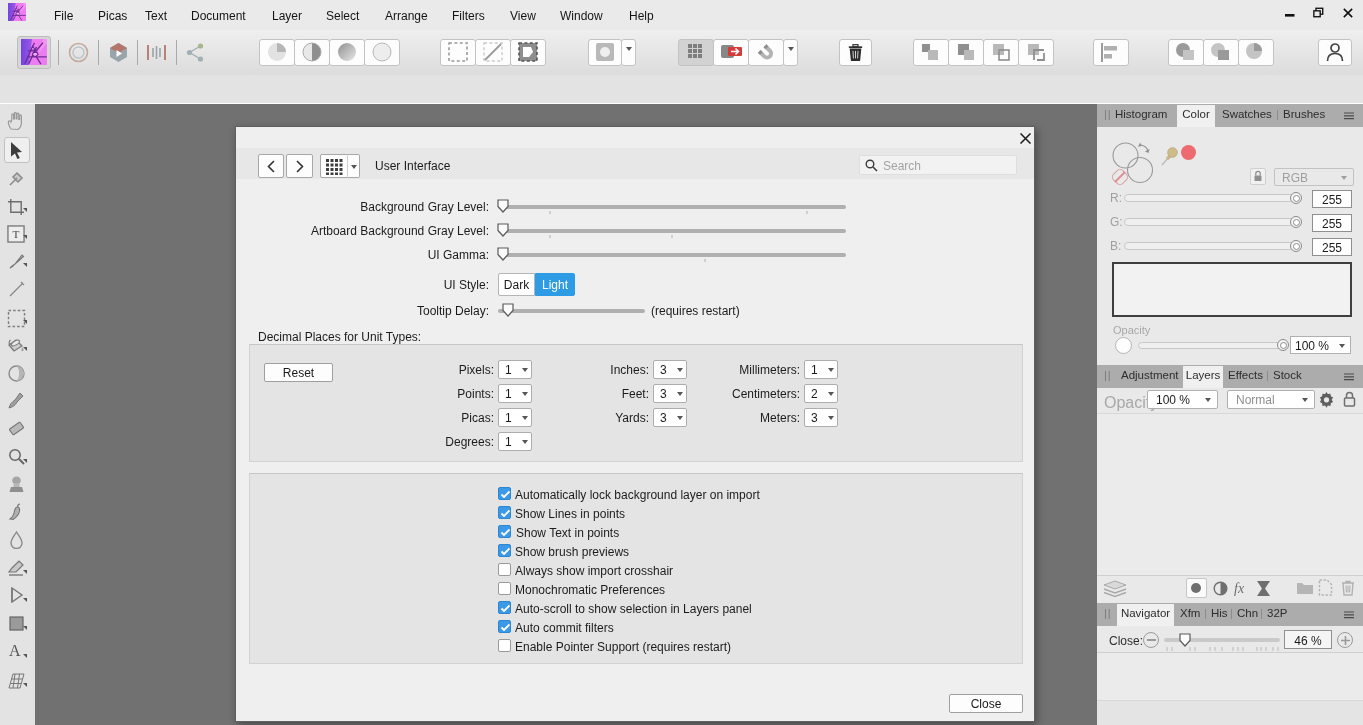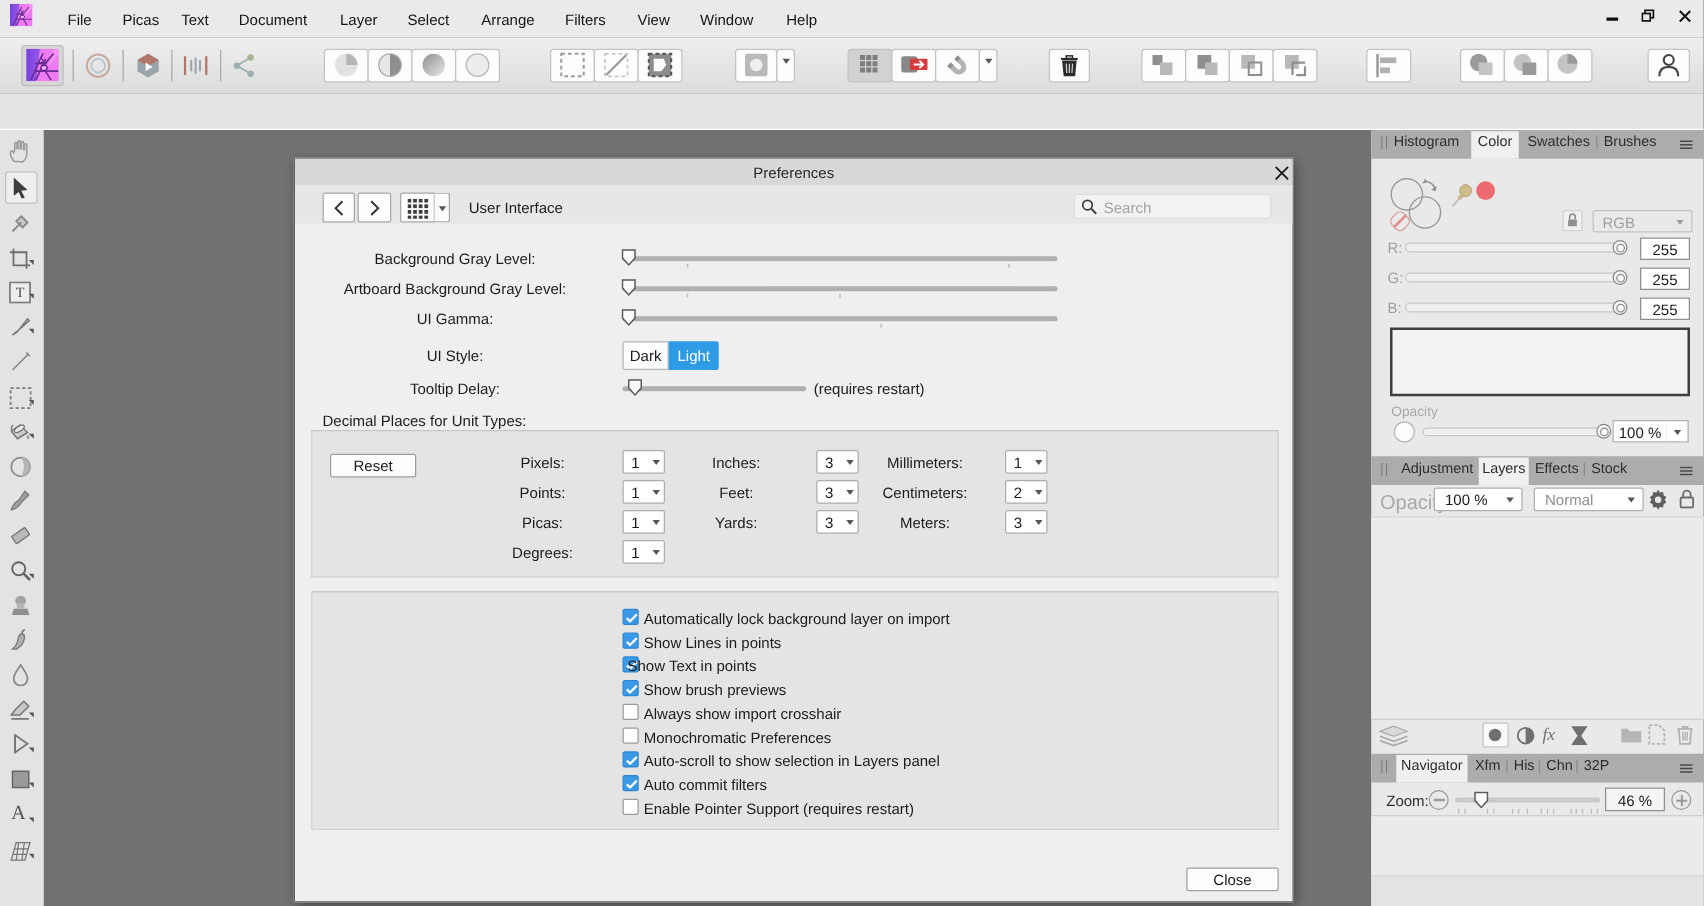--- a/index.html
+++ b/index.html
@@ -11,21 +11,21 @@
 .tsep{position:absolute;width:1px;background:#a9a9a9;top:10px;height:25px}
 .grp{position:absolute;top:9px;height:27px;display:flex}
 .grp .cell{background:#fdfdfd;border:1px solid #c3c3c3;border-radius:3px;margin-right:0;overflow:hidden}
 .grp .cell svg{display:block;margin-top:-2px}
 .arrowdn{width:0;height:0;border-left:3.5px solid transparent;border-right:3.5px solid transparent;border-top:4.5px solid #555;display:inline-block}
 .cb{position:absolute;width:13px;height:13px;border:1px solid #9a9a9a;background:#fff;border-radius:2px}
 .cbc{position:absolute;width:13px;height:13px;border:1px solid #2f86d0;background:#3b99e8;border-radius:2px}
 .cbc svg{position:absolute;left:1px;top:2px}
 .cblbl{position:absolute;font-size:12px;color:#1c1c1c}
 .slider-track{position:absolute;height:4px;background:#b0b0b0;border-radius:2px}
-.ulabel{position:absolute;font-size:12px;color:#1c1c1c;text-align:center}
+.ulabel{position:absolute;font-size:12px;color:#1c1c1c;text-align:right}
 .udd{position:absolute;width:34px;height:19px;background:#fff;border:1px solid #adadad;border-radius:2px;font-size:12px}
 .udd span{position:absolute;left:6px;top:2px}
 .udd i{position:absolute;right:3px;top:7px;width:0;height:0;border-left:3.5px solid transparent;border-right:3.5px solid transparent;border-top:4.5px solid #555}
 .rtab{position:absolute;height:23px;background:#acacac;width:266px;color:#2d2d2d;font-size:11.5px}
 .rtab .t{position:absolute;top:4px}
 .rtab .active{background:#f0f0f0;position:absolute;top:1px;height:22px;text-align:center;padding-top:3px}
 .grip{position:absolute;left:7px;top:4px;color:#7a7a7a;font-size:11px;letter-spacing:1px}
 .vbox{position:absolute;background:#fff;border:1px solid #8f8f8f;text-align:center;font-size:12px;color:#1a1a1a}
 </style>
 </head>
@@ -487,21 +487,21 @@
     <span class="t" style="left:114px">His</span>
     <span class="t" style="left:133px;color:#8a8a8a">|</span>
     <span class="t" style="left:140px">Chn</span>
     <span class="t" style="left:163px;color:#8a8a8a">|</span>
     <span class="t" style="left:170px">32P</span>
     <svg class="abs" style="left:247px;top:8px" width="11" height="8">
         <path d="M0 1 H10 M0 3.8 H10 M0 6.6 H10" stroke="#4a4a4a" stroke-width="1.2"></path>
       </svg>
   </div>
 
-  <div class="abs" style="left:12px;top:530px;font-size:12px;color:#2d2d2d">Zoom:</div>
+  <div class="abs" style="left:12px;top:530px;font-size:12px;color:#2d2d2d">Close:</div>
   <div class="abs" style="left:46px;top:528px;width:16px;height:16px;border:1px solid #9a9a9a;border-radius:50%"></div>
   <div class="abs" style="left:50px;top:535px;width:9px;height:2px;background:#9a9a9a"></div>
   <div class="abs" style="left:67px;top:534px;width:116px;height:4px;background:#c9c9c9;border-radius:2px"></div>
   <svg class="abs" style="left:82px;top:529px" width="12" height="14">
       <path d="M1 1 H11 V7.5 L6 13 L1 7.5 Z" fill="#fbfbfb" stroke="#5a5a5a" stroke-width="1.2"></path>
     </svg>
   <svg class="abs" style="left:68px;top:543px" width="118" height="5">
       <g stroke="#b9b9b9" stroke-width="1">
         <path d="M2 0 V4 M7 0 V4 M25 0 V4 M30 0 V4 M45 0 V4 M50 0 V4 M57 0 V4 M68 0 V4 M73 0 V4 M78 0 V4 M92 0 V4 M96 0 V4 M101 0 V4 M108 0 V4 M113 0 V4"></path>
       </g>
@@ -510,21 +510,20 @@
   <div class="abs" style="left:240px;top:528px;width:16px;height:16px;border:1px solid #9a9a9a;border-radius:50%"></div>
   <svg class="abs" style="left:244px;top:532px" width="9" height="9">
       <path d="M0 4.5 H9 M4.5 0 V9" stroke="#9a9a9a" stroke-width="1.6"></path>
     </svg>
   <div class="abs" style="left:0;top:548px;width:266px;height:48px;background:#ebebeb;border-top:1px solid #cfcfcf"></div>
   <div class="abs" style="left:0;top:596px;width:266px;height:25px;background:#e4e4e4;border-top:1px solid #d8d8d8"></div>
 </div>
 
 <div class="abs" id="dialog" style="left:235px;top:126px;width:800px;height:596px;background:#efefef;border:1px solid #5f5f5f;box-shadow:2px 3px 8px rgba(0,0,0,.35)">
 
-  <div class="abs" style="left:0;top:0;width:798px;height:22px;background:#d8d8d6;border-bottom:1px solid #c2c2c0;text-align:center;padding-top:4px;color:#2a2a2a">Preferences</div>
   <svg class="abs" style="left:784px;top:6px" width="11" height="11" viewBox="0 0 11 11">
       <path d="M0.5 0.5 L10.5 10.5 M10.5 0.5 L0.5 10.5" stroke="#1a1a1a" stroke-width="1.5"></path>
     </svg>
 
   <div class="abs" style="left:0;top:21px;width:798px;height:31px;background:#e7e7e7"></div>
   <div class="abs" style="left:22px;top:27px;width:26px;height:24px;background:#fdfdfd;border:1px solid #a8a8a8;border-radius:2px;text-align:center"><svg style="margin-top:5px" width="8" height="13" viewBox="0 0 8 13">
         <path d="M7 1 L1.5 6.5 L7 12" stroke="#333" stroke-width="1.6" fill="none"></path>
       </svg></div>
   <div class="abs" style="left:50px;top:27px;width:27px;height:24px;background:#fdfdfd;border:1px solid #a8a8a8;border-radius:2px;text-align:center"><svg style="margin-top:5px" width="8" height="13" viewBox="0 0 8 13">
         <path d="M1 1 L6.5 6.5 L1 12" stroke="#333" stroke-width="1.6" fill="none"></path>
@@ -660,21 +659,21 @@
       <svg width="11" height="9" viewBox="0 0 11 9">
         <path d="M1.5 4.5 L4 7 L9.5 1.5" stroke="#fff" stroke-width="1.8" fill="none"></path>
       </svg>
     </div>
   <div class="cblbl" style="left:279px;top:380px">Show Lines in points</div>
   <div class="cbc" style="left:262px;top:398px">
       <svg width="11" height="9" viewBox="0 0 11 9">
         <path d="M1.5 4.5 L4 7 L9.5 1.5" stroke="#fff" stroke-width="1.8" fill="none"></path>
       </svg>
     </div>
-  <div class="cblbl" style="left:266px;top:399px">Show Text in points</div>
+  <div class="cblbl" style="left:280px;top:399px">Show Text in points</div>
   <div class="cbc" style="left:262px;top:417px">
       <svg width="11" height="9" viewBox="0 0 11 9">
         <path d="M1.5 4.5 L4 7 L9.5 1.5" stroke="#fff" stroke-width="1.8" fill="none"></path>
       </svg>
     </div>
   <div class="cblbl" style="left:279px;top:418px">Show brush previews</div>
   <div class="cb" style="left:262px;top:436px"></div>
   <div class="cblbl" style="left:279px;top:437px">Always show import crosshair</div>
   <div class="cb" style="left:262px;top:455px"></div>
   <div class="cblbl" style="left:279px;top:456px">Monochromatic Preferences</div>

